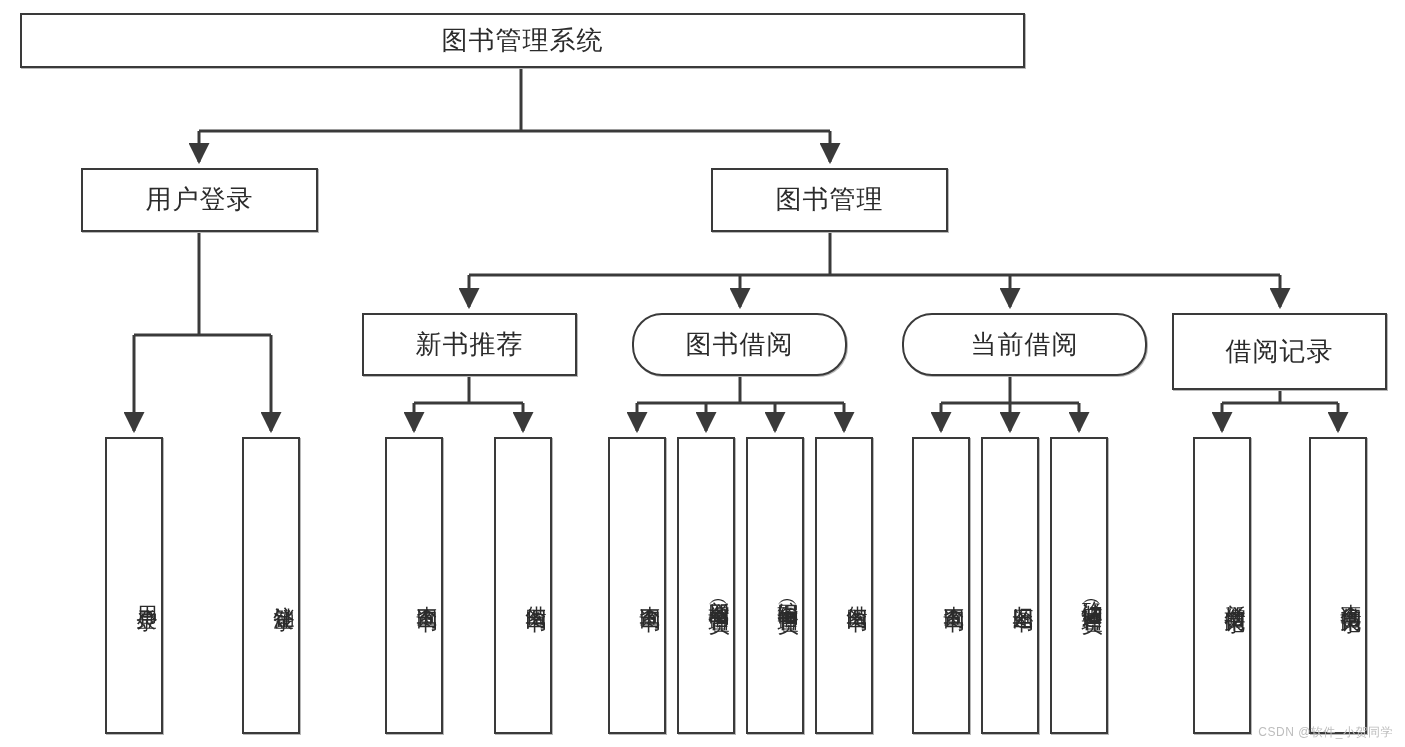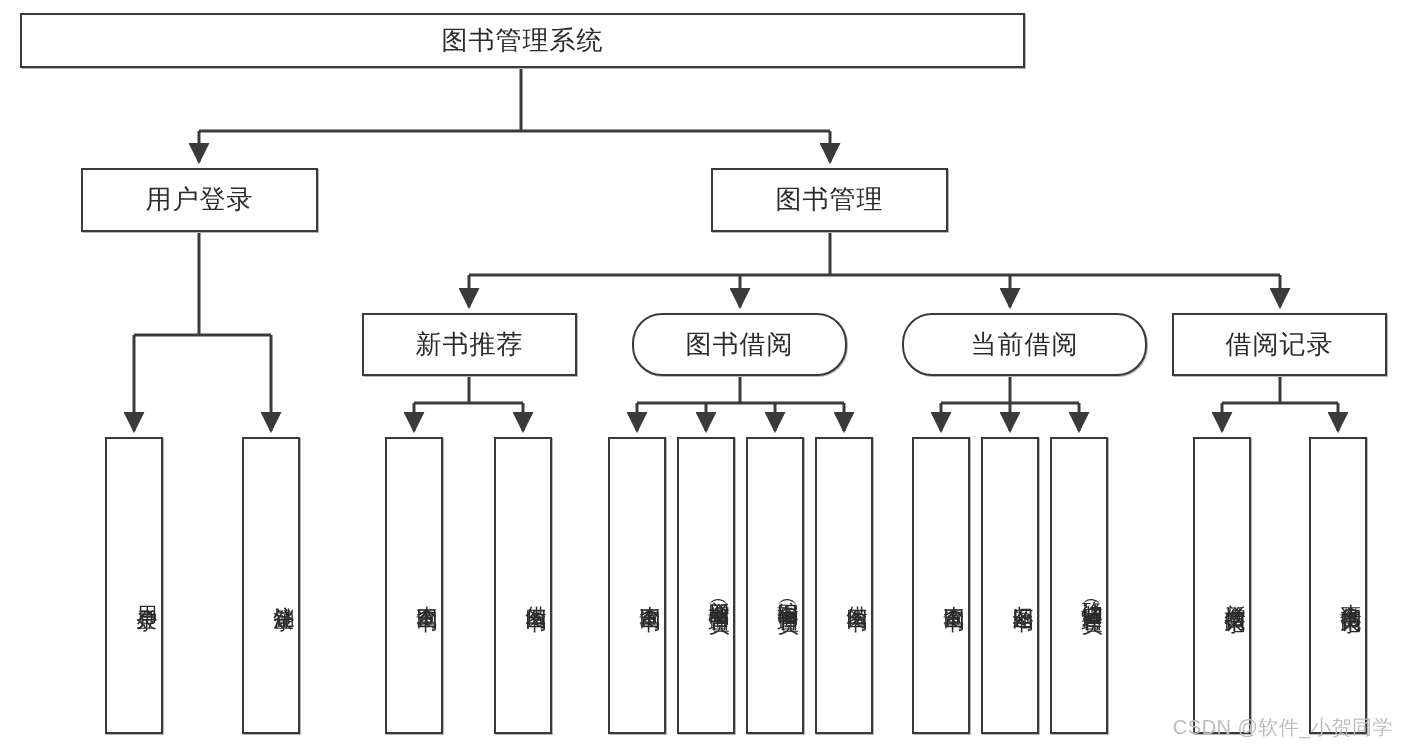--- a/index.html
+++ b/index.html
@@ -53,21 +53,21 @@
   }
   .node.vert .vtext {
     writing-mode: vertical-rl;
     text-orientation: upright;
     display: block;
   }
   #watermark {
     position: absolute;
     right: 12px;
     bottom: 6px;
-    font-size: 20px;
+    font-size: 12px;
     color: #bdbdbd;
     letter-spacing: 0.5px;
     user-select: none;
     white-space: nowrap;
   }
 </style>
 </head>
 <body>
 
 <div id="canvas">
@@ -135,21 +135,21 @@
 
   <div class="node horiz" style="left:362px; top:313px; width:215px; height:63px;align-items:center;">
     <span>新书推荐</span>
   </div>
   <div class="node horiz" style="left:632px; top:313px; width:215px; height:63px;border-radius:30px;">
     <span>图书借阅</span>
   </div>
   <div class="node horiz" style="left:902px; top:313px; width:245px; height:63px;border-radius:30px;">
     <span>当前借阅</span>
   </div>
-  <div class="node horiz" style="left:1172px; top:313px; width:215px; height:63px;">
+  <div class="node horiz" style="left:1172px; top:313px; width:215px; height:77px;">
     <span>借阅记录</span>
   </div>
 
   <div class="node vert" style="left:105px; top:437px; width:58px; height:297px;">
     <span class="vtext">用户登录</span>
   </div>
   <div class="node vert" style="left:242px; top:437px; width:58px; height:297px;">
     <span class="vtext">注销登录</span>
   </div>
 

